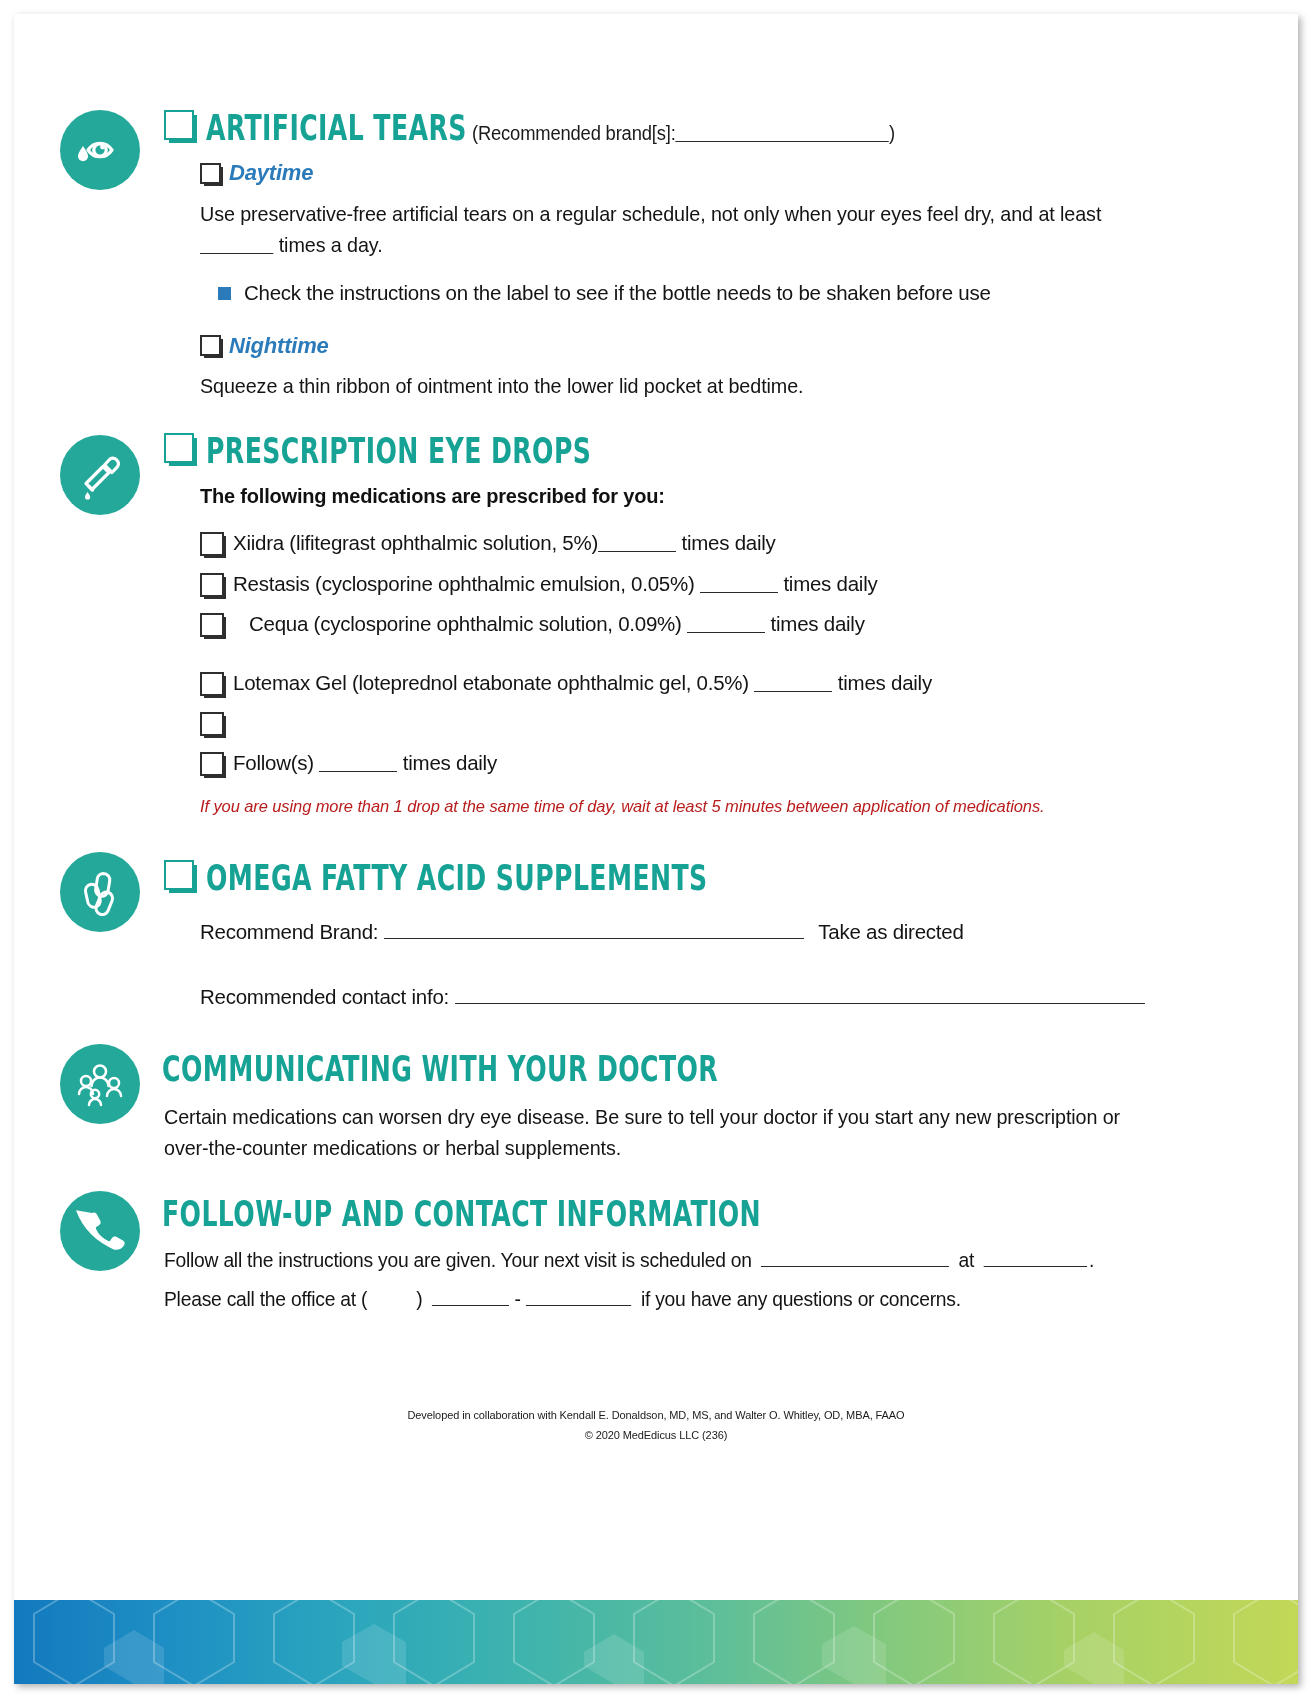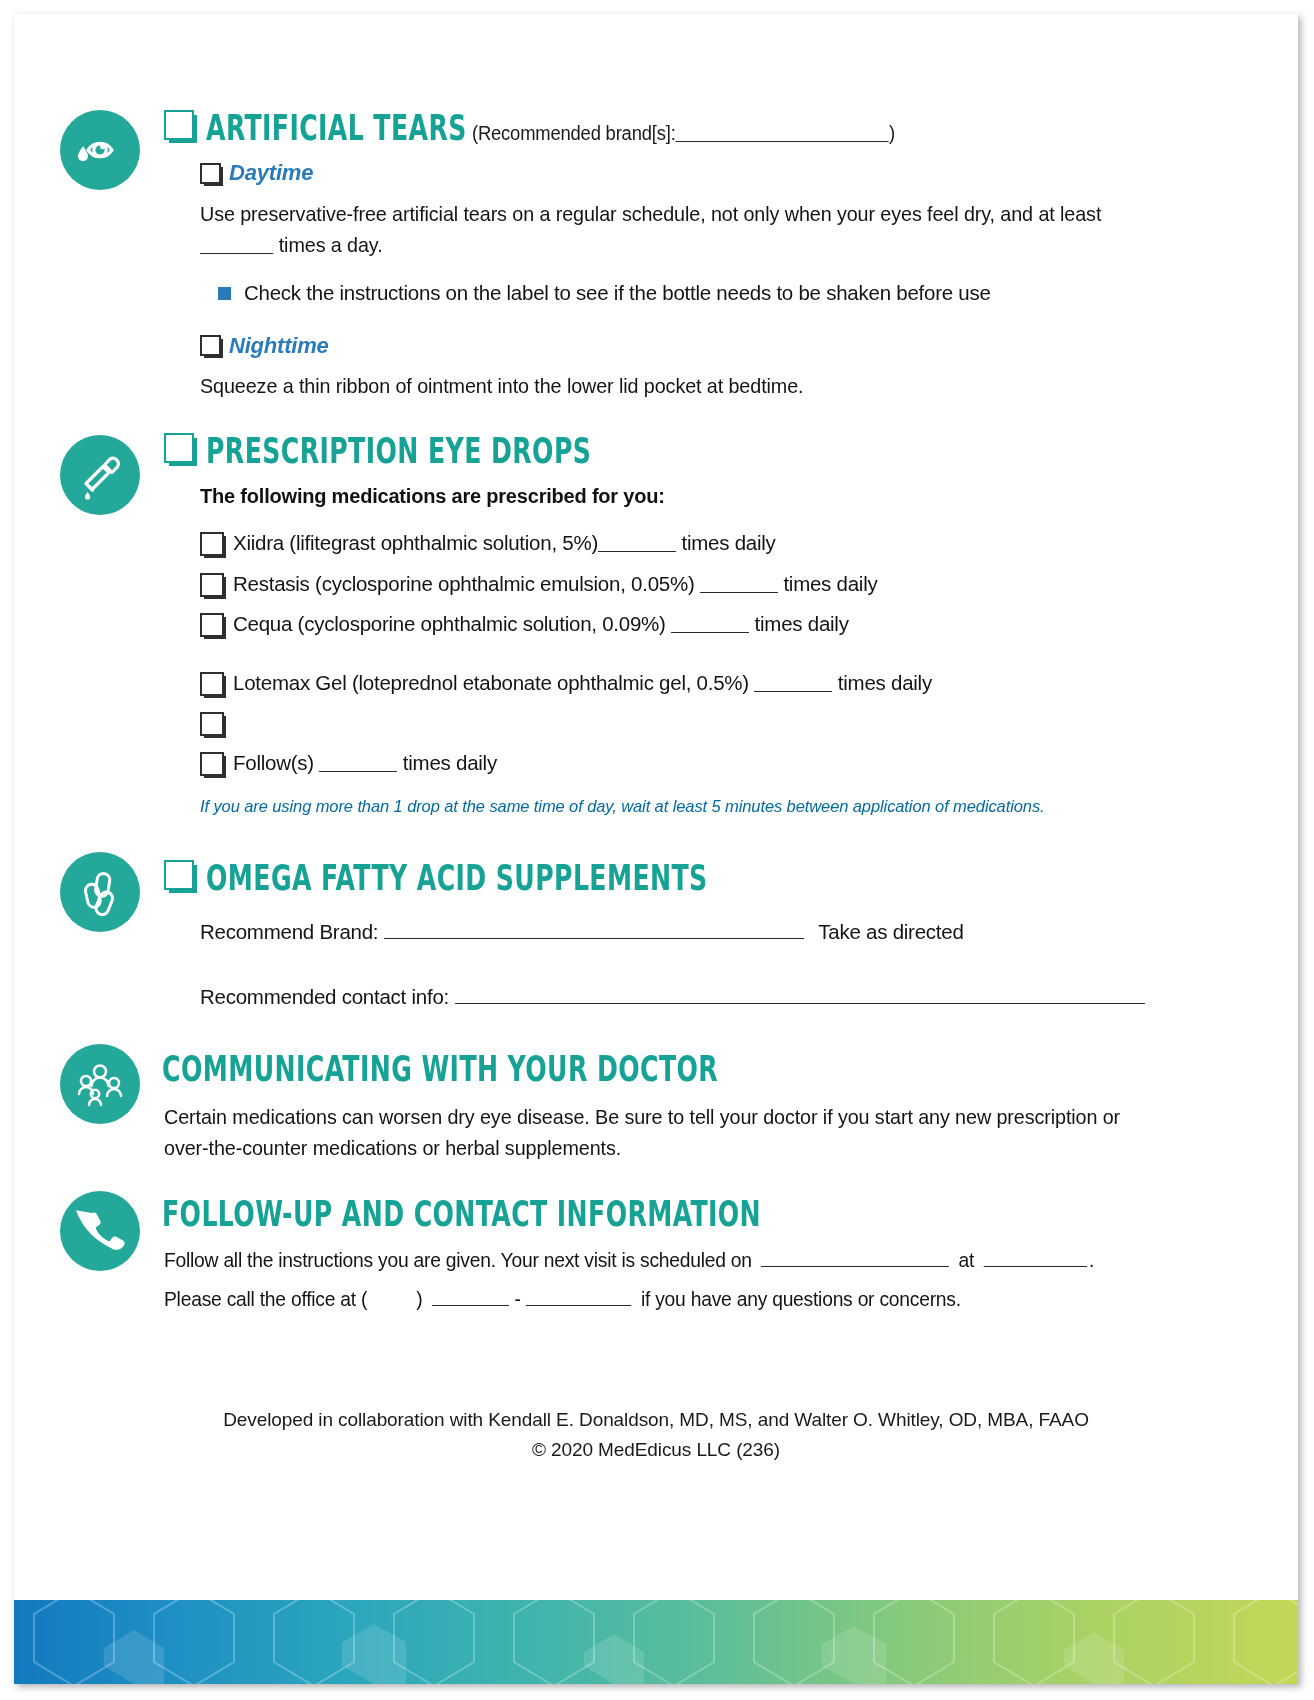--- a/index.html
+++ b/index.html
@@ -132,21 +132,21 @@
   }
   .bold-lead {
     font-size: 20px;
     font-weight: bold;
     color: #111;
     letter-spacing: -0.2px;
   }
   .note-italic {
     font-size: 16.5px;
     font-style: italic;
-    color: #0369a1;
+    color: #b91c1c;
     letter-spacing: -0.1px;
   }
 
   .row {
     display: flex;
     align-items: flex-start;
     font-size: 20.5px;
     color: #141414;
     line-height: 1.30;
     letter-spacing: -0.25px;
@@ -165,21 +165,21 @@
   .b-manu   { width: 690px; }
   .b-date   { width: 200px; }
   .b-time   { width: 110px; }
   .b-ph3    { width: 82px; }
   .b-ph4    { width: 112px; }
   .b-paren  { width: 52px; border-bottom: none; }
 
   
   .credits {
     text-align: center;
-    font-size: 19px;
+    font-size: 11px;
     color: #1a1a1a;
     letter-spacing: -0.1px;
   }
   .credits .line2 { margin-top: 8px; }
 
   
   #band {
     position: absolute;
     left: 0; bottom: 0;
     width: 100%;
@@ -271,21 +271,21 @@
 
         <div style="margin-top:22px;">
           <div class="row" style="margin-bottom:14px;">
             <span class="cbox" style="margin-top:2px;"></span>
             <span><span>Xiidra (lifitegrast ophthalmic solution, 5%)</span><span class="blank b-short"></span> <span>times daily</span></span>
           </div>
           <div class="row" style="margin-bottom:14px;">
             <span class="cbox" style="margin-top:2px;"></span>
             <span><span>Restasis (cyclosporine ophthalmic emulsion, 0.05%)</span> <span class="blank b-short"></span> <span>times daily</span></span>
           </div>
-          <div class="row" style="">
+          <div class="row" style="gap:16px;">
             <span class="cbox" style="margin-top:2px;"></span>
             <span><span>Cequa (cyclosporine ophthalmic solution, 0.09%)</span> <span class="blank b-short"></span> <span>times daily</span></span>
           </div>
           <div class="row" style="margin-bottom:14px;margin-top:32px;">
             <span class="cbox" style="margin-top:2px;"></span>
             <span><span>Lotemax Gel (loteprednol etabonate ophthalmic gel, 0.5%)</span> <span class="blank b-short"></span> <span>times daily</span></span>
           </div>
           <div class="row" style="margin-bottom:14px;">
             <span class="cbox" style="margin-top:2px;"></span>
           </div>

